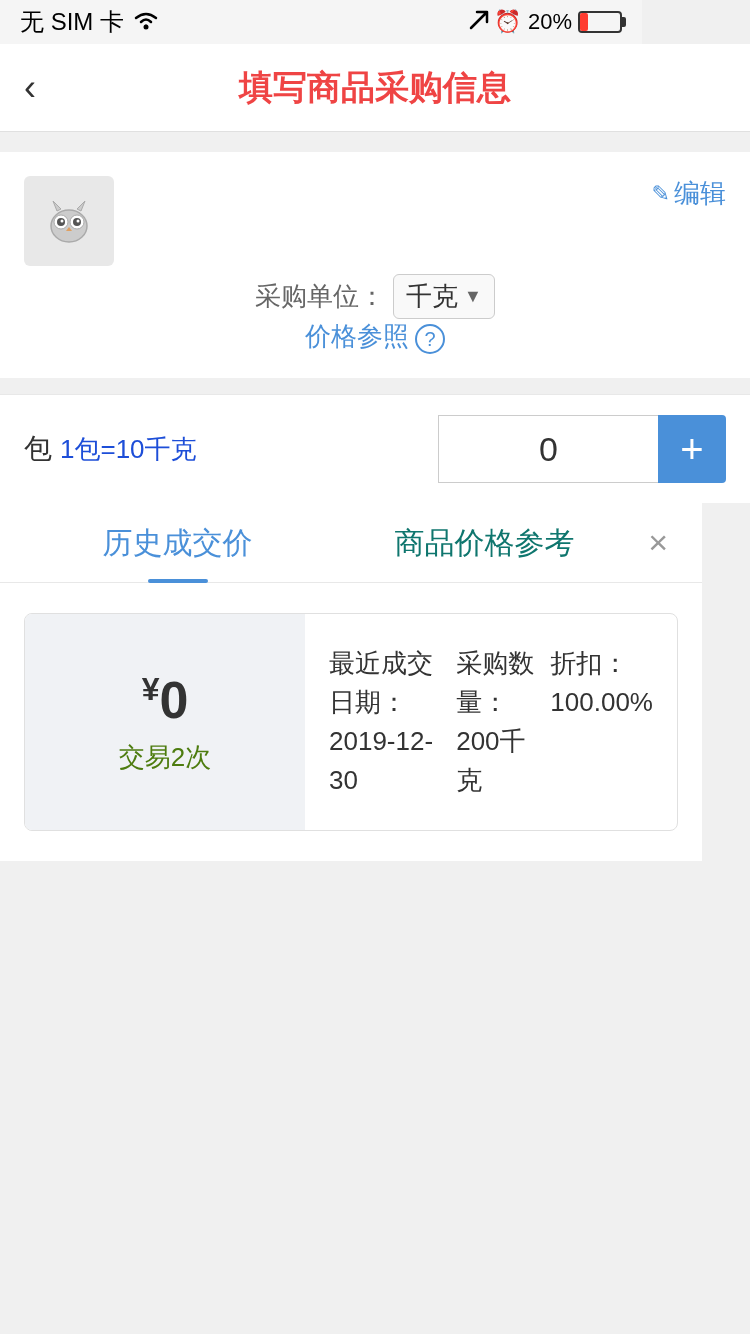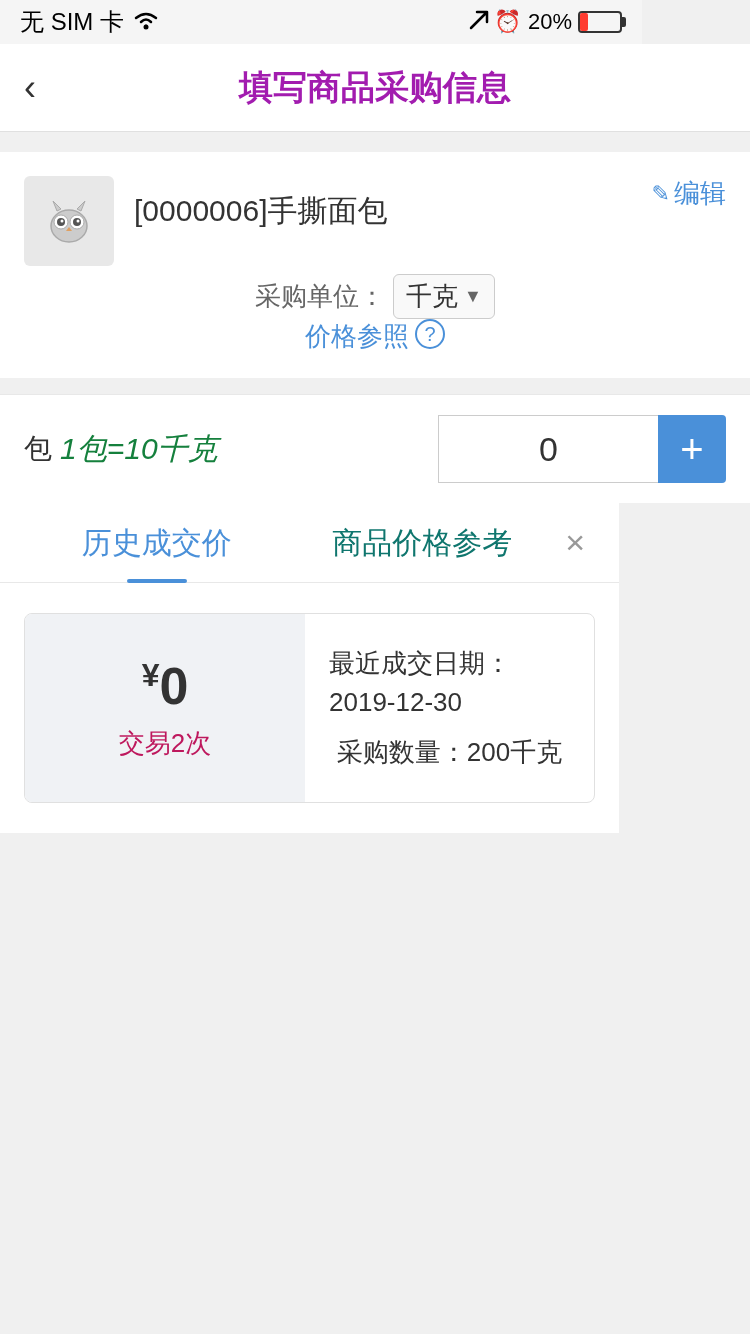--- a/index.html
+++ b/index.html
@@ -80,21 +80,21 @@
     .nav-back {
       position: absolute;
       left: 24px;
       font-size: 36px;
       color: #333;
       cursor: pointer;
     }
     .nav-title {
       font-size: 34px;
       font-weight: 600;
-      color: #a21caf;
+      color: #ef4444;
     }
 
     
     .product-card {
       width: 750px;
       background: #ffffff;
       padding: 24px;
       margin-top: 20px;
     }
     .product-header {
@@ -166,21 +166,21 @@
       gap: 6px;
     }
     .unit-dropdown-arrow {
       font-size: 18px;
       color: #666;
     }
     .price-ref {
       font-size: 26px;
       color: #4a90d9;
       display: flex;
-      align-items: flex-start;
+      align-items: flex-end;
       gap: 6px;
       cursor: pointer;
     }
     .price-ref-icon {
       width: 30px;
       height: 30px;
       border: 2px solid #4a90d9;
       border-radius: 50%;
       display: flex;
       align-items: center;
@@ -204,23 +204,22 @@
       display: flex;
       align-items: center;
       gap: 8px;
     }
     .qty-unit {
       font-size: 28px;
       color: #333;
       font-weight: 500;
     }
     .qty-sub {
-      font-size: 30px;
-      color: #15803d;
-      font-style: italic;
+      font-size: 26px;
+      color: #1d4ed8;
     }
     .quantity-control {
       display: flex;
       align-items: center;
       gap: 0;
     }
     .quantity-input {
       width: 220px;
       height: 68px;
       border: 1px solid #ccc;
@@ -240,21 +239,21 @@
       font-size: 40px;
       display: flex;
       align-items: center;
       justify-content: center;
       cursor: pointer;
       border-radius: 0 4px 4px 0;
     }
 
     
     .tabs-container {
-      width: 619px;
+      width: 702px;
       background: #ffffff;
       margin-top: 0;
     }
     .tabs-header {
       display: flex;
       align-items: center;
       border-bottom: 1px solid #e8e8e8;
       padding: 0 24px;
       position: relative;
       height: 80px;
@@ -314,31 +313,29 @@
       font-size: 52px;
       font-weight: 600;
       color: #333;
     }
     .history-price-symbol {
       font-size: 32px;
       vertical-align: super;
     }
     .history-trade-count {
       font-size: 26px;
-      color: #be185d;
+      color: #4d7c0f;
       margin-top: 10px;
     }
     .history-detail-col {
       flex: 1;
       padding: 30px 24px;
       display: flex;
-      flex-direction: column;
       justify-content: center;
       gap: 11px;
-      align-items: center;
     }
     .history-detail-row {
       font-size: 26px;
       color: #333;
       line-height: 1.5;
     }
 
     
     .page-background {
       width: 750px;
@@ -395,23 +392,20 @@
             <circle cx="38" cy="31" r="4" fill="#555"></circle>
             <circle cx="23" cy="30" r="1.5" fill="#fff"></circle>
             <circle cx="39" cy="30" r="1.5" fill="#fff"></circle>
 
             <polygon points="30,36 27,40 33,40" fill="#e0a060"></polygon>
 
             <polygon points="18,20 14,10 22,18" fill="#ccc" stroke="#aaa" stroke-width="1"></polygon>
             <polygon points="42,20 46,10 38,18" fill="#ccc" stroke="#aaa" stroke-width="1"></polygon>
           </svg>
         </div>
-      </div>
-      <div>
-        <div class="product-name">[0000006]手撕面包</div>
       </div>
     </div>
     <div class="edit-btn">
       <span class="edit-icon-small">✎</span>
       <span>编辑</span>
     </div>
   </div>
   <div class="product-unit-row">
     <div style="display:flex;align-items:center;">
       <span class="unit-label">采购单位：</span>
@@ -459,18 +453,21 @@
         </div>
         <div class="history-trade-count">交易2次</div>
       </div>
       <div class="history-detail-col">
         <div class="history-detail-row">
           <span>最近成交日期：</span><span>2019-12-30</span>
         </div>
         <div class="history-detail-row">
           <span>采购数量：</span><span>200千克</span>
         </div>
+        <div class="history-detail-row">
+          <span>折扣：</span><span>100.00%</span>
+        </div>
       </div>
     </div>
   </div>
 </div>
 
 <div class="page-background"></div>
 
 </body></html>

